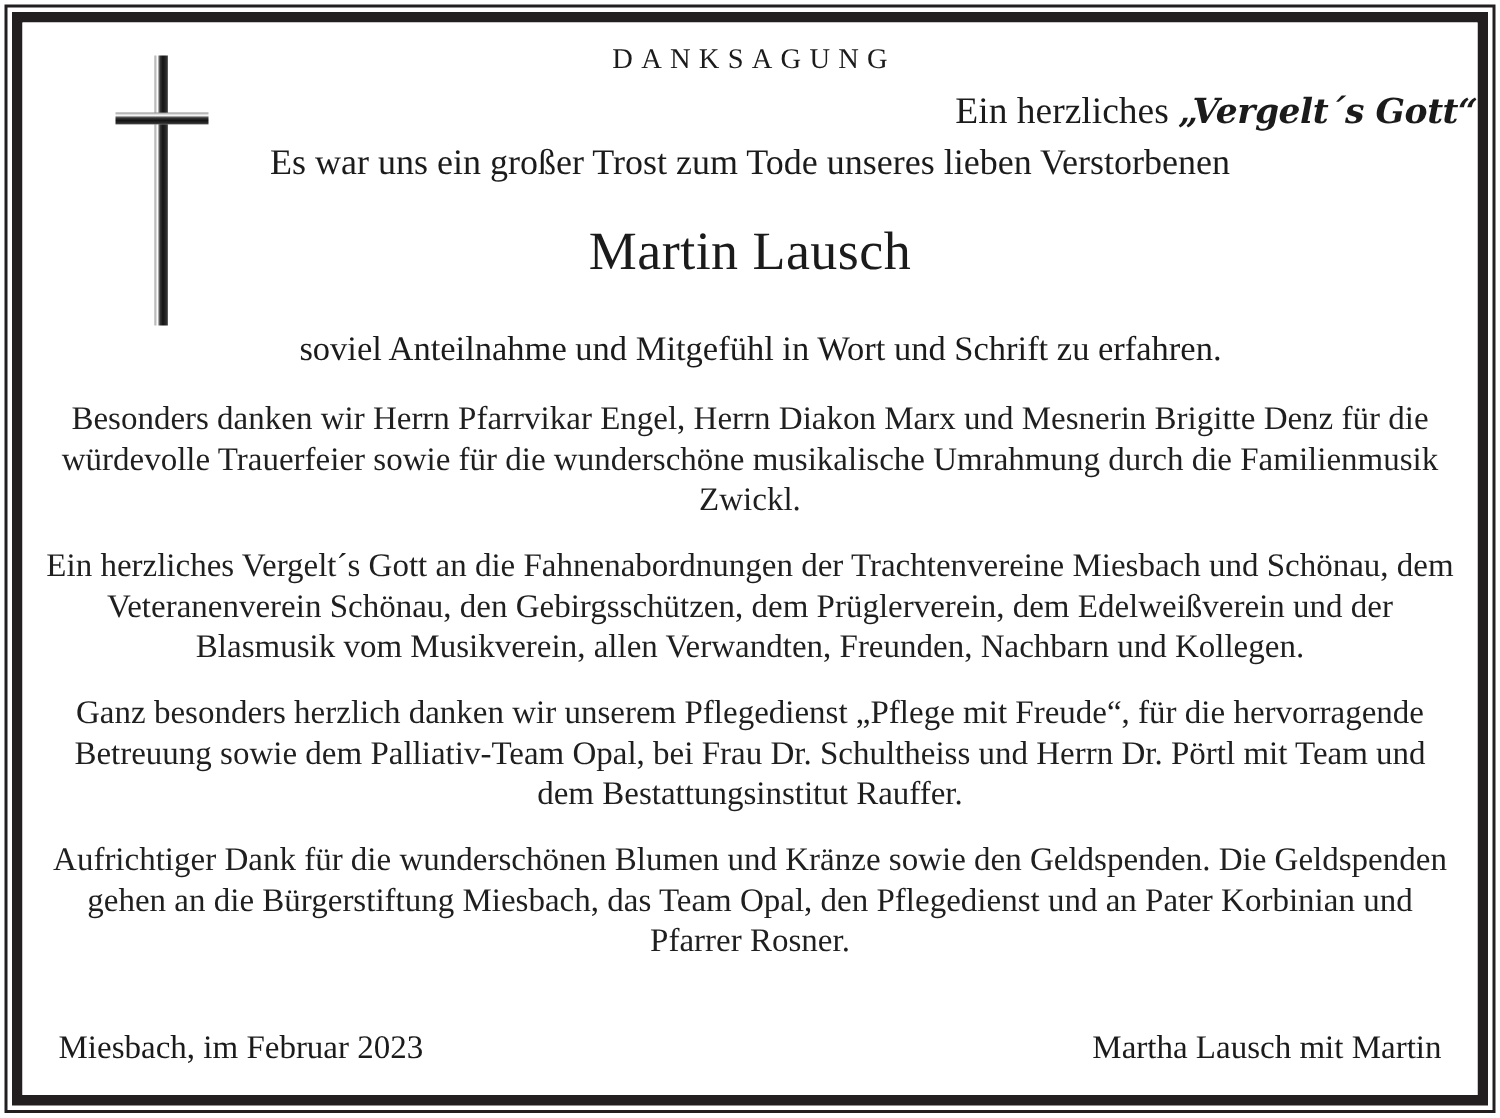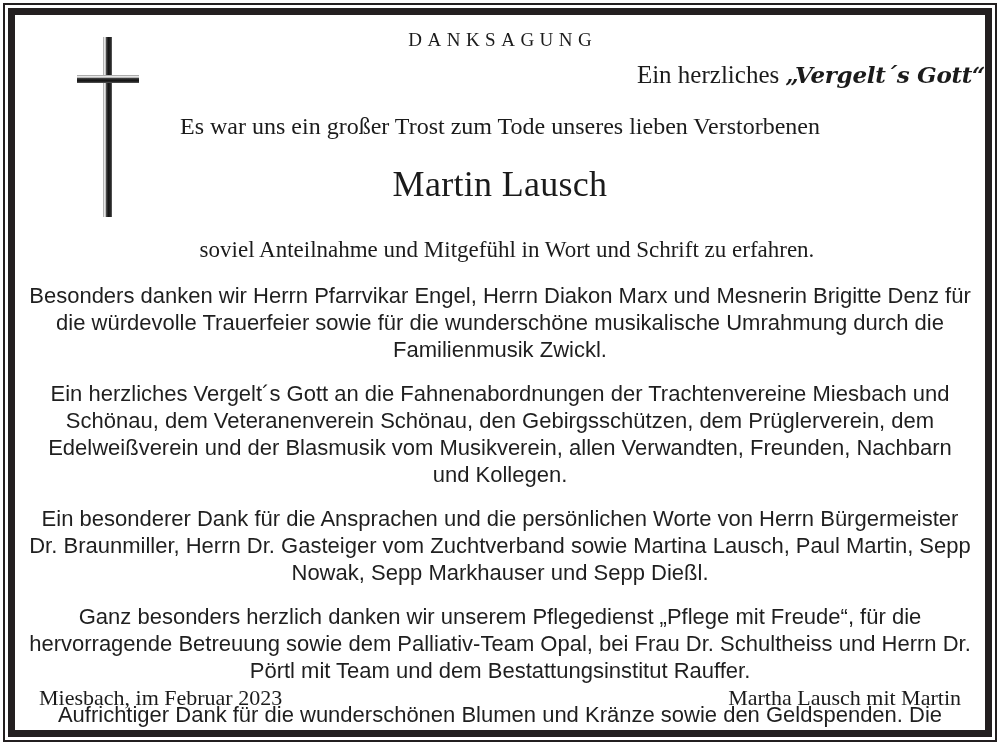--- a/index.html
+++ b/index.html
@@ -110,21 +110,21 @@
     font-style: italic;
     font-weight: 600;
     font-size: 23px;
     letter-spacing: -0.3px;
   }
 
   .lead2 {
     text-align: center;
     font-size: 24px;
     line-height: 30px;
-    margin-top: 20px;
+    margin-top: 3px;
   }
 
   .deceased-name {
     text-align: center;
     font-size: 36px;
     line-height: 62px;
     margin-top: 12px;
     font-weight: 400;
     letter-spacing: 0.3px;
     color: #1b1b1b;
@@ -141,21 +141,21 @@
   
   .body-block {
     margin-top: 18px;
     padding: 0 14px;
   }
   .para {
     text-align: center;
     font-size: 22px;
     line-height: 27px;
     margin: 0 0 17px 0;
-    font-family: Liberation Sans, sans-serif;
+    font-family: Liberation Serif, serif;
     color: #1f1f1f;
   }
   .para:last-child { margin-bottom: 0; }
 
   
   .footer {
     position: absolute;
     left: 24px;
     right: 24px;
     bottom: 18px;
@@ -192,21 +192,20 @@
 
     <div class="lead2">Es war uns ein großer Trost zum Tode unseres lieben Verstorbenen</div>
 
     <div class="deceased-name">Martin Lausch</div>
 
     <div class="lead3">soviel Anteilnahme und Mitgefühl in Wort und Schrift zu erfahren.</div>
 
     <div class="body-block">
       <p class="para">Besonders danken wir Herrn Pfarrvikar Engel, Herrn Diakon Marx und Mesnerin Brigitte Denz für die würdevolle Trauerfeier sowie für die wunderschöne musikalische Umrahmung durch die Familienmusik Zwickl.</p>
       <p class="para">Ein herzliches Vergelt´s Gott an die Fahnenabordnungen der Trachtenvereine Miesbach und Schönau, dem Veteranenverein Schönau, den Gebirgsschützen, dem Prüglerverein, dem Edelweißverein und der Blasmusik vom Musikverein, allen Verwandten, Freunden, Nachbarn und Kollegen.</p>
-      <p class="para">Ein besonderer Dank für die Ansprachen und die persönlichen Worte von Herrn Bürgermeister Dr. Braunmiller, Herrn Dr. Gasteiger vom Zuchtverband sowie Martina Lausch, Paul Martin, Sepp Nowak, Sepp Markhauser und Sepp Dießl.</p>
       <p class="para">Ganz besonders herzlich danken wir unserem Pflegedienst „Pflege mit Freude“, für die hervorragende Betreuung sowie dem Palliativ-Team Opal, bei Frau Dr. Schultheiss und Herrn Dr. Pörtl mit Team und dem Bestattungsinstitut Rauffer.</p>
       <p class="para">Aufrichtiger Dank für die wunderschönen Blumen und Kränze sowie den Geldspenden. Die Geldspenden gehen an die Bürgerstiftung Miesbach, das Team Opal, den Pflegedienst und an Pater Korbinian und Pfarrer Rosner.</p>
     </div>
 
     <div class="footer">
       <div class="place-date">Miesbach, im Februar 2023</div>
       <div class="signature">
         <span class="fam-name">Martha Lausch</span><span> mit Martin</span>
       </div>
     </div>

